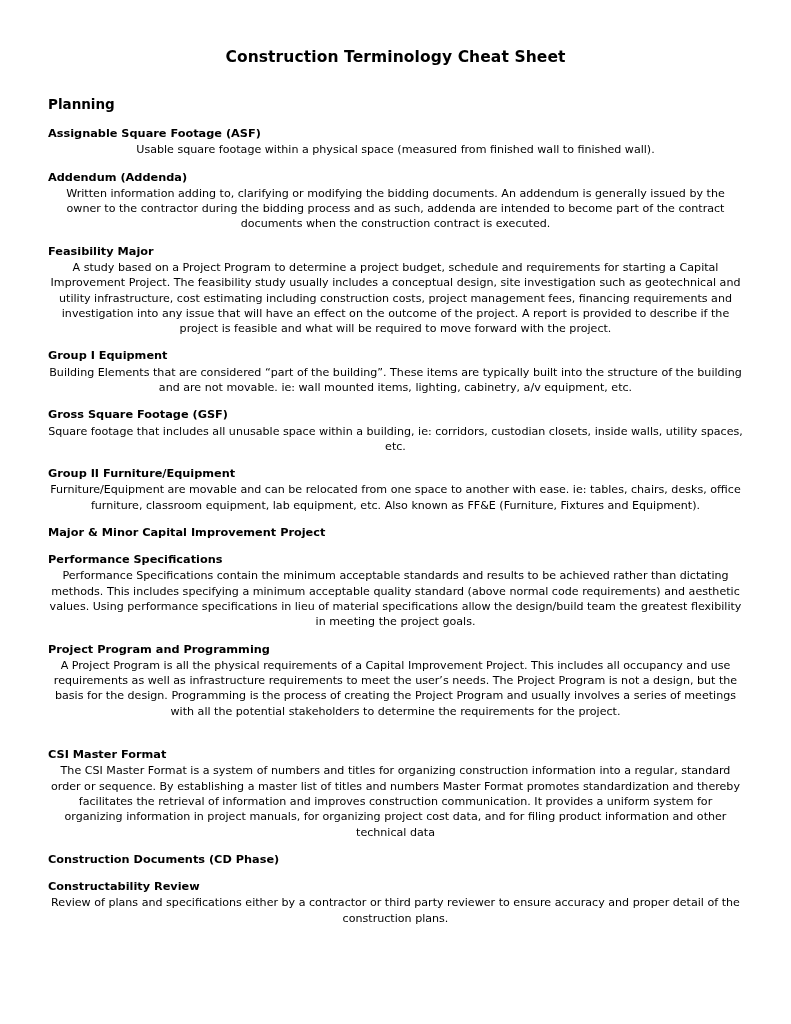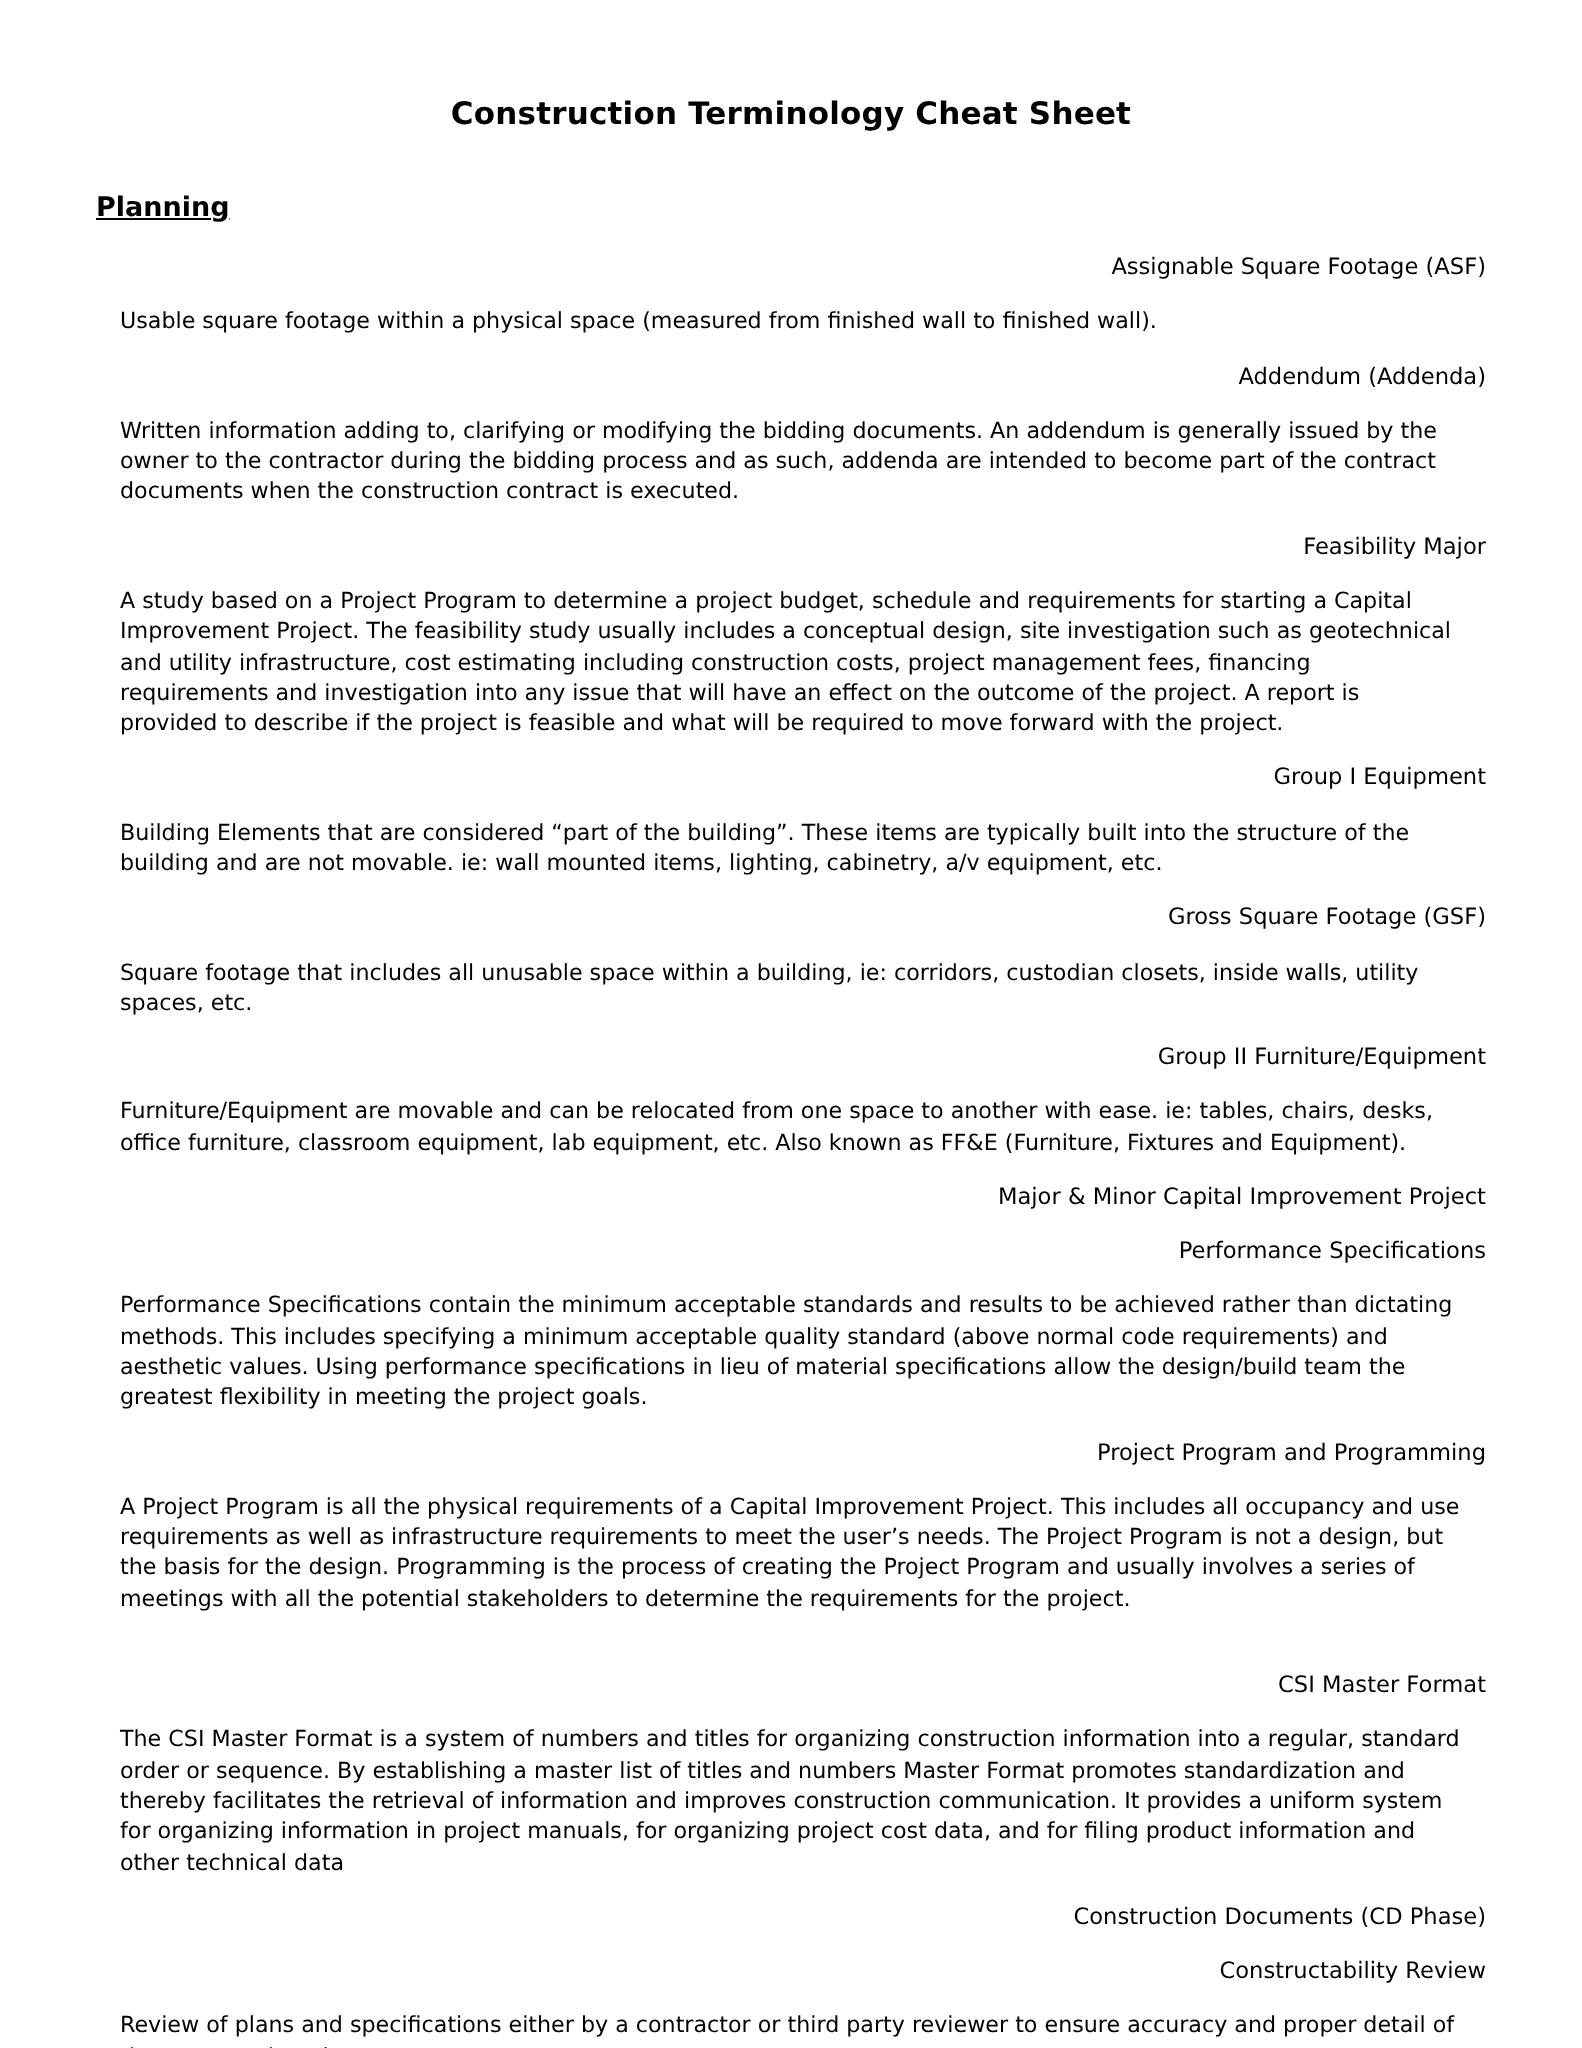--- a/index.html
+++ b/index.html
@@ -23,38 +23,36 @@
   .doc-title {
     text-align: center;
     font-weight: bold;
     font-size: 15.5px;
     letter-spacing: 0.1px;
     margin: 10px 0 4px 0;
   }
   .section-heading {
     font-weight: bold;
     font-size: 13.5px;
-    text-decoration: underline;
     margin: 30px 0 14px 0;
   }
   .entry {
     margin: 0 0 12px 0;
   }
   .entry-term {
-    font-weight: normal;
+    font-weight: bold;
     font-size: 11.3px;
     margin: 0 0 1px 0;
     line-height: 1.35;
-    text-align: right;
   }
   .entry-def {
     font-size: 11.1px;
     line-height: 1.38;
-    margin: 12px;
-    text-align: left;
+    margin: 0;
+    text-align: center;
   }
   .spacer-lg { height: 16px; }
 </style>
 </head>
 <body>
 
 <div class="page">
 
   <h1 class="doc-title">Construction Terminology Cheat Sheet</h1>
 

